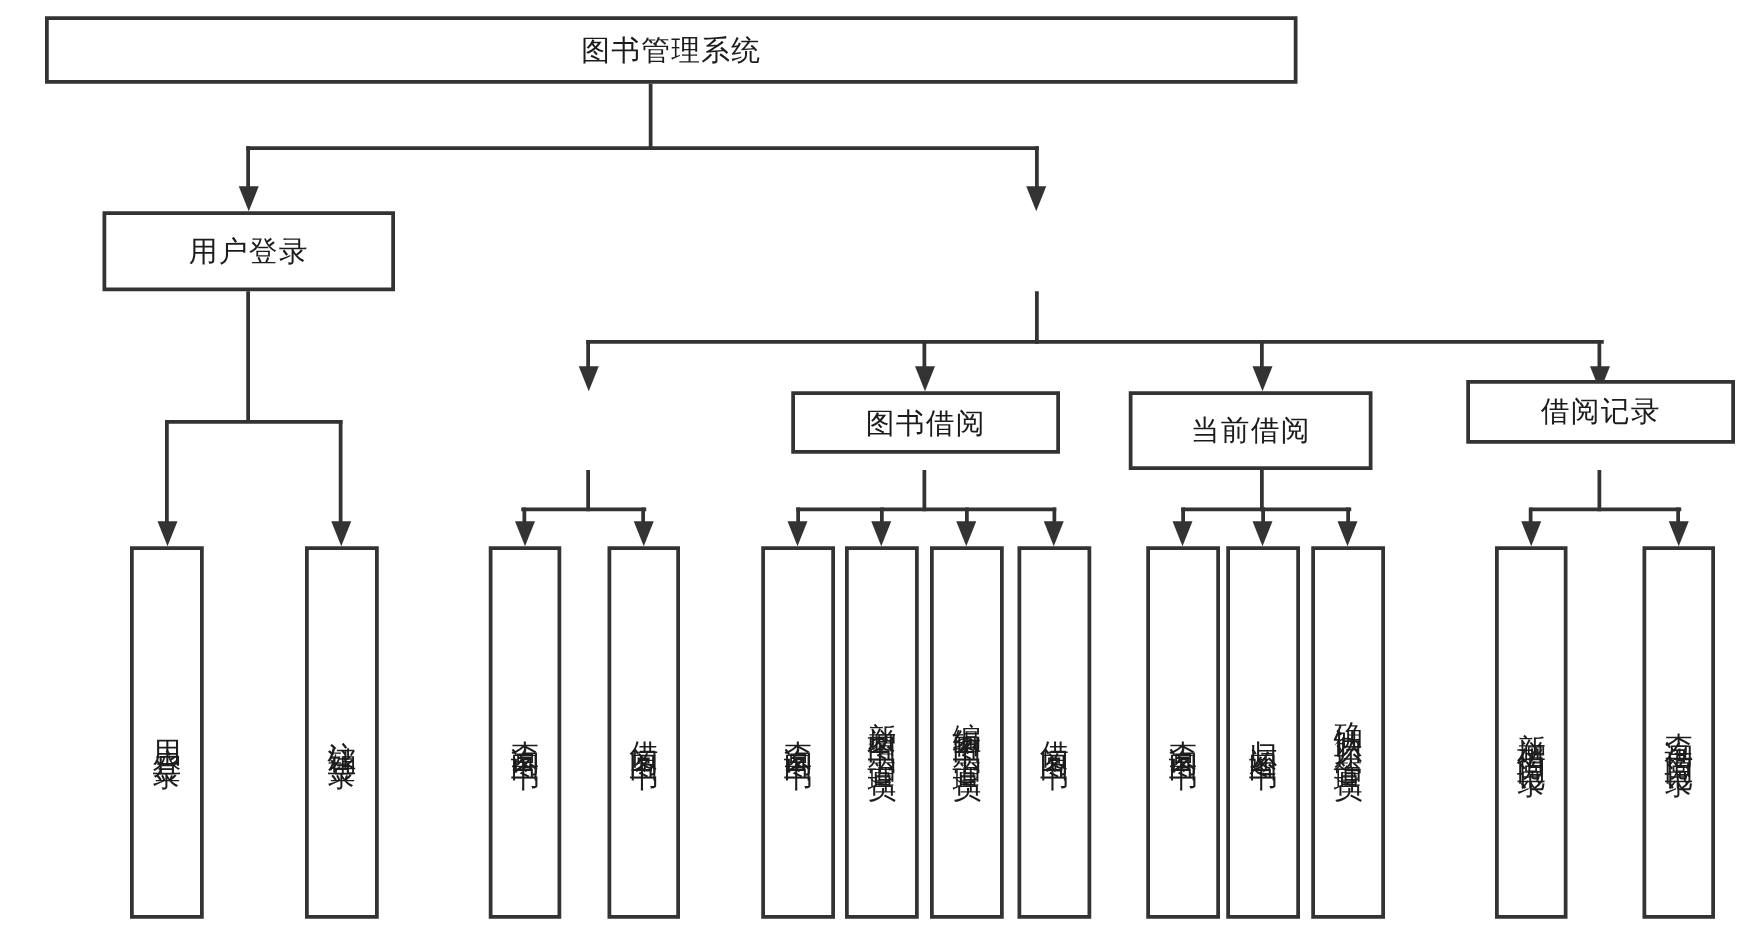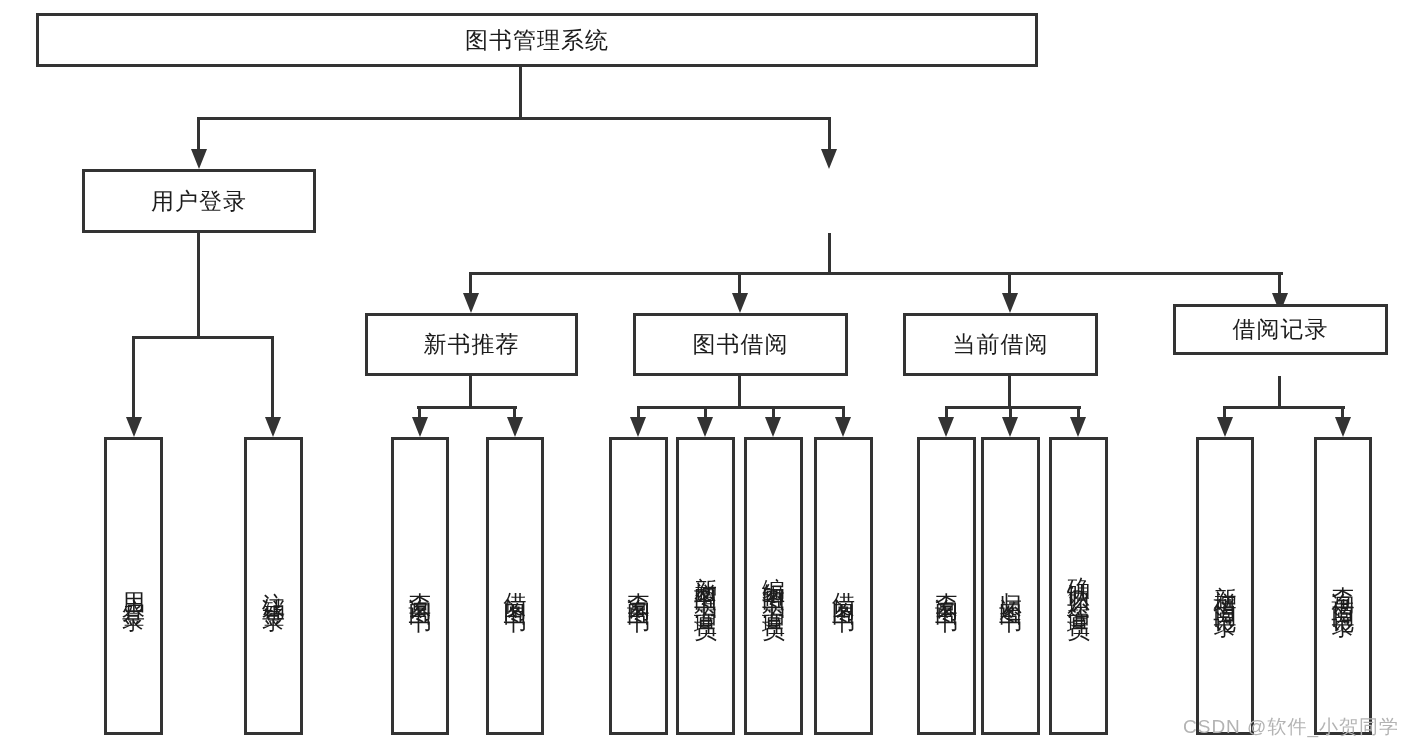--- a/index.html
+++ b/index.html
@@ -79,24 +79,21 @@
   <div class="line" style="left:469px; top:272px; width:814px; height:3px;"></div>
   <div class="line" style="left:469px;  top:272px; width:3px; height:22px;"></div>
   <div class="line" style="left:738px;  top:272px; width:3px; height:22px;"></div>
   <div class="line" style="left:1008px; top:272px; width:3px; height:22px;"></div>
   <div class="line" style="left:1278px; top:272px; width:3px; height:22px;"></div>
   <div class="arrow" style="left:463px;  top:293px;"></div>
   <div class="arrow" style="left:732px;  top:293px;"></div>
   <div class="arrow" style="left:1002px; top:293px;"></div>
   <div class="arrow" style="left:1272px; top:293px;"></div>
 
-  <div class="box h-label" style="left:365px; top:313px; width:213px; height:63px;">
-    <span>新书推荐</span>
-  </div>
-  <div class="box h-label" style="left:633px; top:313px; width:215px; height:63px;">
+  <div class="box h-label" style="left:633px; top:313px; width:215px; height:50px;">
     <span>图书借阅</span>
   </div>
   <div class="box h-label" style="left:903px; top:313px; width:195px; height:63px;">
     <span>当前借阅</span>
   </div>
   <div class="box h-label" style="left:1173px; top:304px; width:215px; height:51px;">
     <span>借阅记录</span>
   </div>
 
   <div class="line" style="left:469px; top:376px; width:3px;   height:33px;"></div>
@@ -170,15 +167,14 @@
     <span>确认归还（管理员）</span>
   </div>
 
   <div class="box v-label" style="left:1196px; top:437px; width:58px; height:298px;">
     <span>新增借阅记录</span>
   </div>
   <div class="box v-label" style="left:1314px; top:437px; width:58px; height:298px;">
     <span>查询借阅记录</span>
   </div>
 
-  <div class="watermark">CSDN @软件_小贺同学</div>
 
 </div>
 
 </body></html>

